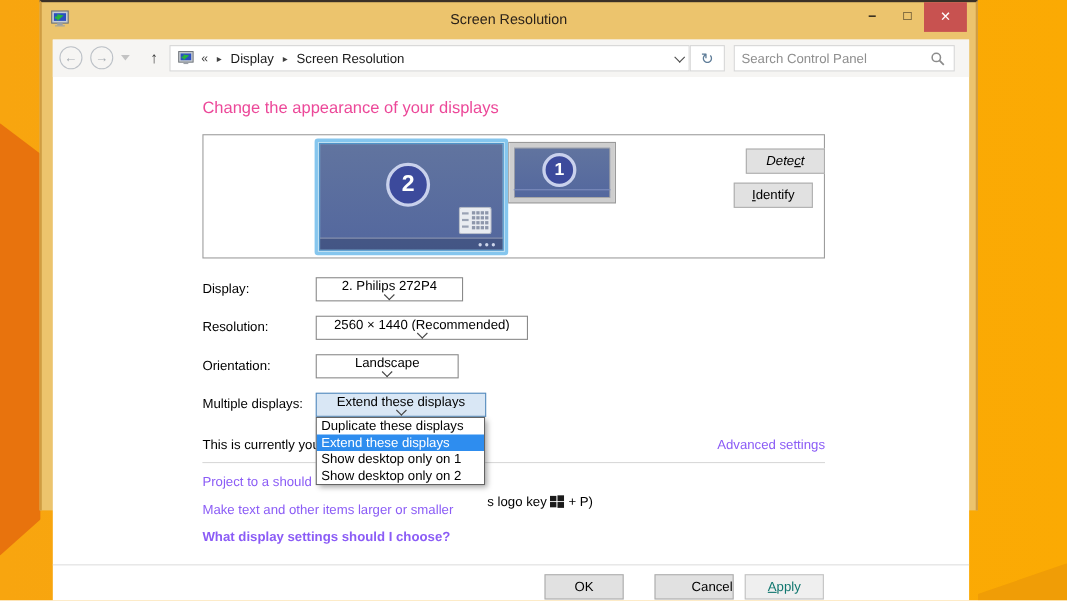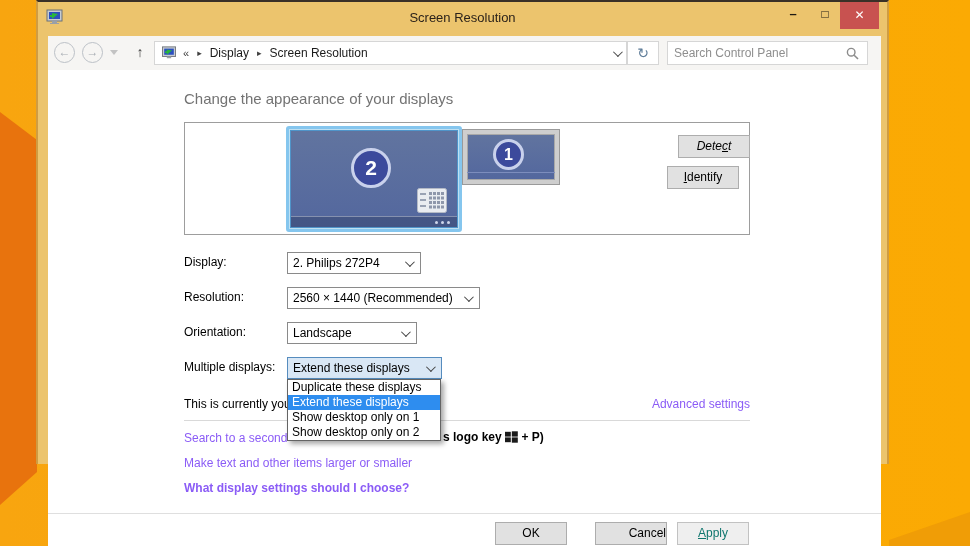--- a/index.html
+++ b/index.html
@@ -57,21 +57,21 @@
                  text-align:center; line-height:22px; }
   .searchbox { position:absolute; left:619px; top:5px; width:201px; height:24px;
                background:#fff; border:1px solid #d6d6d6; }
   .searchbox input { position:absolute; left:6px; top:1px; width:165px; height:20px;
                      border:none; outline:none; font-size:12px; color:#333;
                      font-family:"Liberation Sans", sans-serif; background:transparent; }
   .searchbox input::placeholder { color:#8e8e8e; }
   .mag { position:absolute; right:8px; top:5px; }
 
   
-  .heading { position:absolute; left:136px; top:54px; font-size:15px; color:#737373; }
+  .heading { position:absolute; left:136px; top:54px; font-size:15px; color:#ec4899; }
 
   .preview { position:absolute; left:136px; top:86px; width:566px; height:113px;
              background:#fff; border:1px solid #9d9d9d; }
   .mon2 { position:absolute; left:101px; top:3px; width:176px; height:106px;
           border:3px solid #85c6ee; border-radius:3px; background:#bfe0f2; }
   .mon2-screen { position:absolute; left:1px; top:1px; right:1px; bottom:1px;
                  border:1px solid #4f94c9; background:linear-gradient(#61749f,#53679e); }
   .mon2-bezel { position:absolute; left:0; bottom:0; width:100%; height:11px;
                 background:rgba(30,40,70,0.28); border-top:1px solid rgba(255,255,255,0.35); }
   .mon-dots { position:absolute; right:7px; bottom:3px; display:flex; gap:3px; }
@@ -91,21 +91,21 @@
   .push-btn { position:absolute; width:72px; height:23px; background:#e1e1e1;
               border:1px solid #adadad; font-size:12px; color:#000; text-align:center;
               line-height:21px; }
   .mn { text-decoration:underline; }
   .btn-detect { left:493px; top:12px;font-style:italic; }
   .btn-identify { left:482px; top:43px; }
 
   .fld-label { position:absolute; left:136px; font-size:12px; color:#000; }
   .select { position:absolute; left:239px; height:22px; background:#fff;
             border:1px solid #8a8a8a; font-size:12px; color:#000; display:flex;
-            align-items:center; padding:0 5px; }
+            align-items:center; padding:0 5px;flex-direction:column; }
   .select .val { flex:1; white-space:nowrap; overflow:hidden; }
   .select .chev { flex:0 0 auto; margin-right:3px; border-color:#444; }
   .select.open { background:#d9e7f5; border-color:#568cbe; }
 
   .droplist { position:absolute; left:239px; top:343px; width:154px; background:#fff;
               border:1px solid #646464; box-shadow:3px 3px 5px rgba(0,0,0,0.35); z-index:20; }
   .droplist .opt { height:15px; line-height:15px; font-size:12px; color:#000; padding:0 4px;
                    white-space:nowrap; overflow:hidden; }
   .droplist .opt.selected { background:#2e8def; color:#fff; }
 
@@ -243,22 +243,22 @@
       <div class="fld-label" style="top:324px;">Multiple displays:</div>
       <div class="select open" style="top:321px; width:155px;">
         <span class="val">Extend these displays</span>
           <span class="chev"></span>
       </div>
 
       <div class="plain-text" style="left:136px; top:361px;">This is currently you</div>
       <div class="link" style="right:131px; top:361px;">Advanced settings</div>
       <div class="divider" style="left:136px; top:384px; width:566px;"></div>
 
-      <div class="link" style="left:136px; top:395px;">Search to a second</div>
-      <div class="plain-text" style="left:395px; top:394px;font-weight:bold;">
+      <div class="link" style="left:136px; top:395px;">Project to a should</div>
+      <div class="plain-text" style="left:395px; top:413px;">
         <span>s logo key</span>
         <svg class="winflag" width="13" height="12" viewBox="0 0 13 12">
           <rect x="0" y="0.8" width="5.8" height="4.8" fill="#1a1a1a"></rect>
           <rect x="6.8" y="0.3" width="6" height="5.3" fill="#1a1a1a"></rect>
           <rect x="0" y="6.4" width="5.8" height="4.8" fill="#1a1a1a"></rect>
           <rect x="6.8" y="6.4" width="6" height="5.3" fill="#1a1a1a"></rect>
         </svg>
         <span>+ P)</span>
       </div>
 

